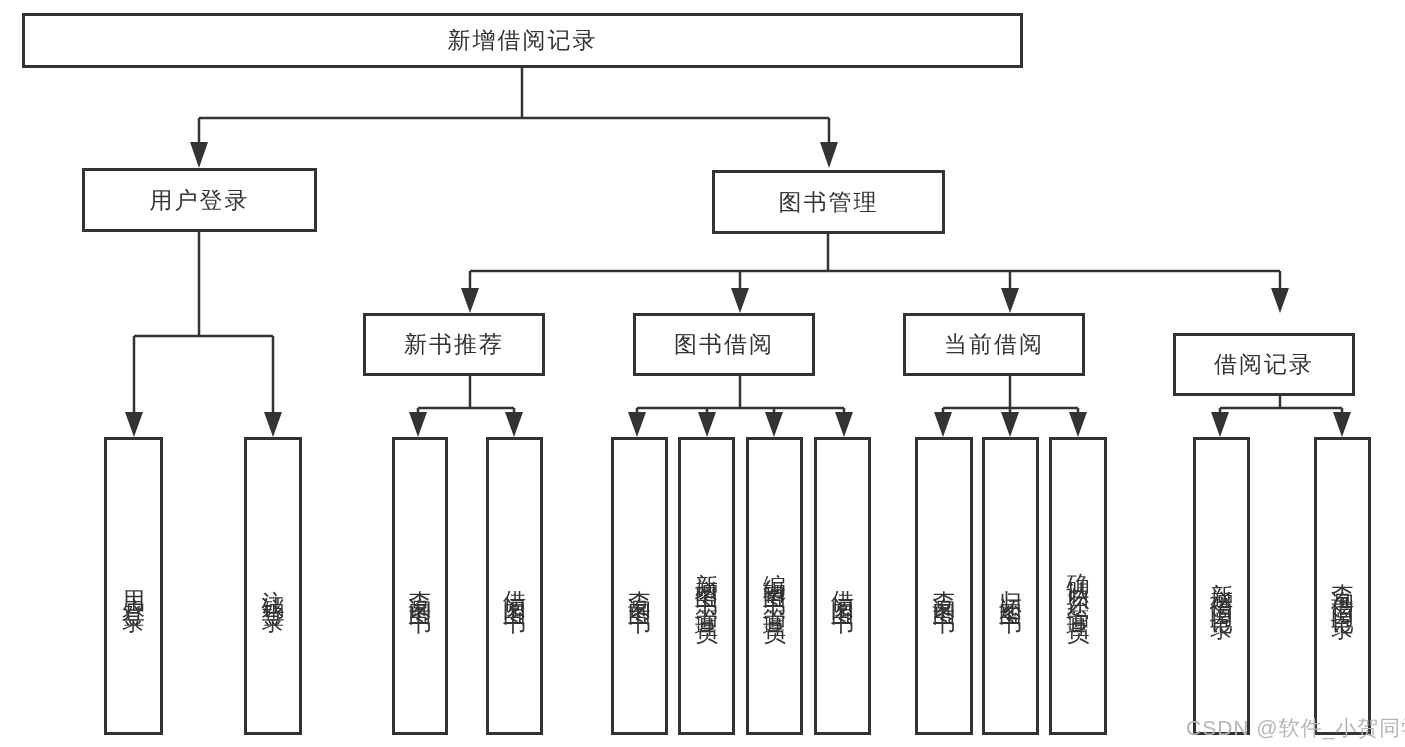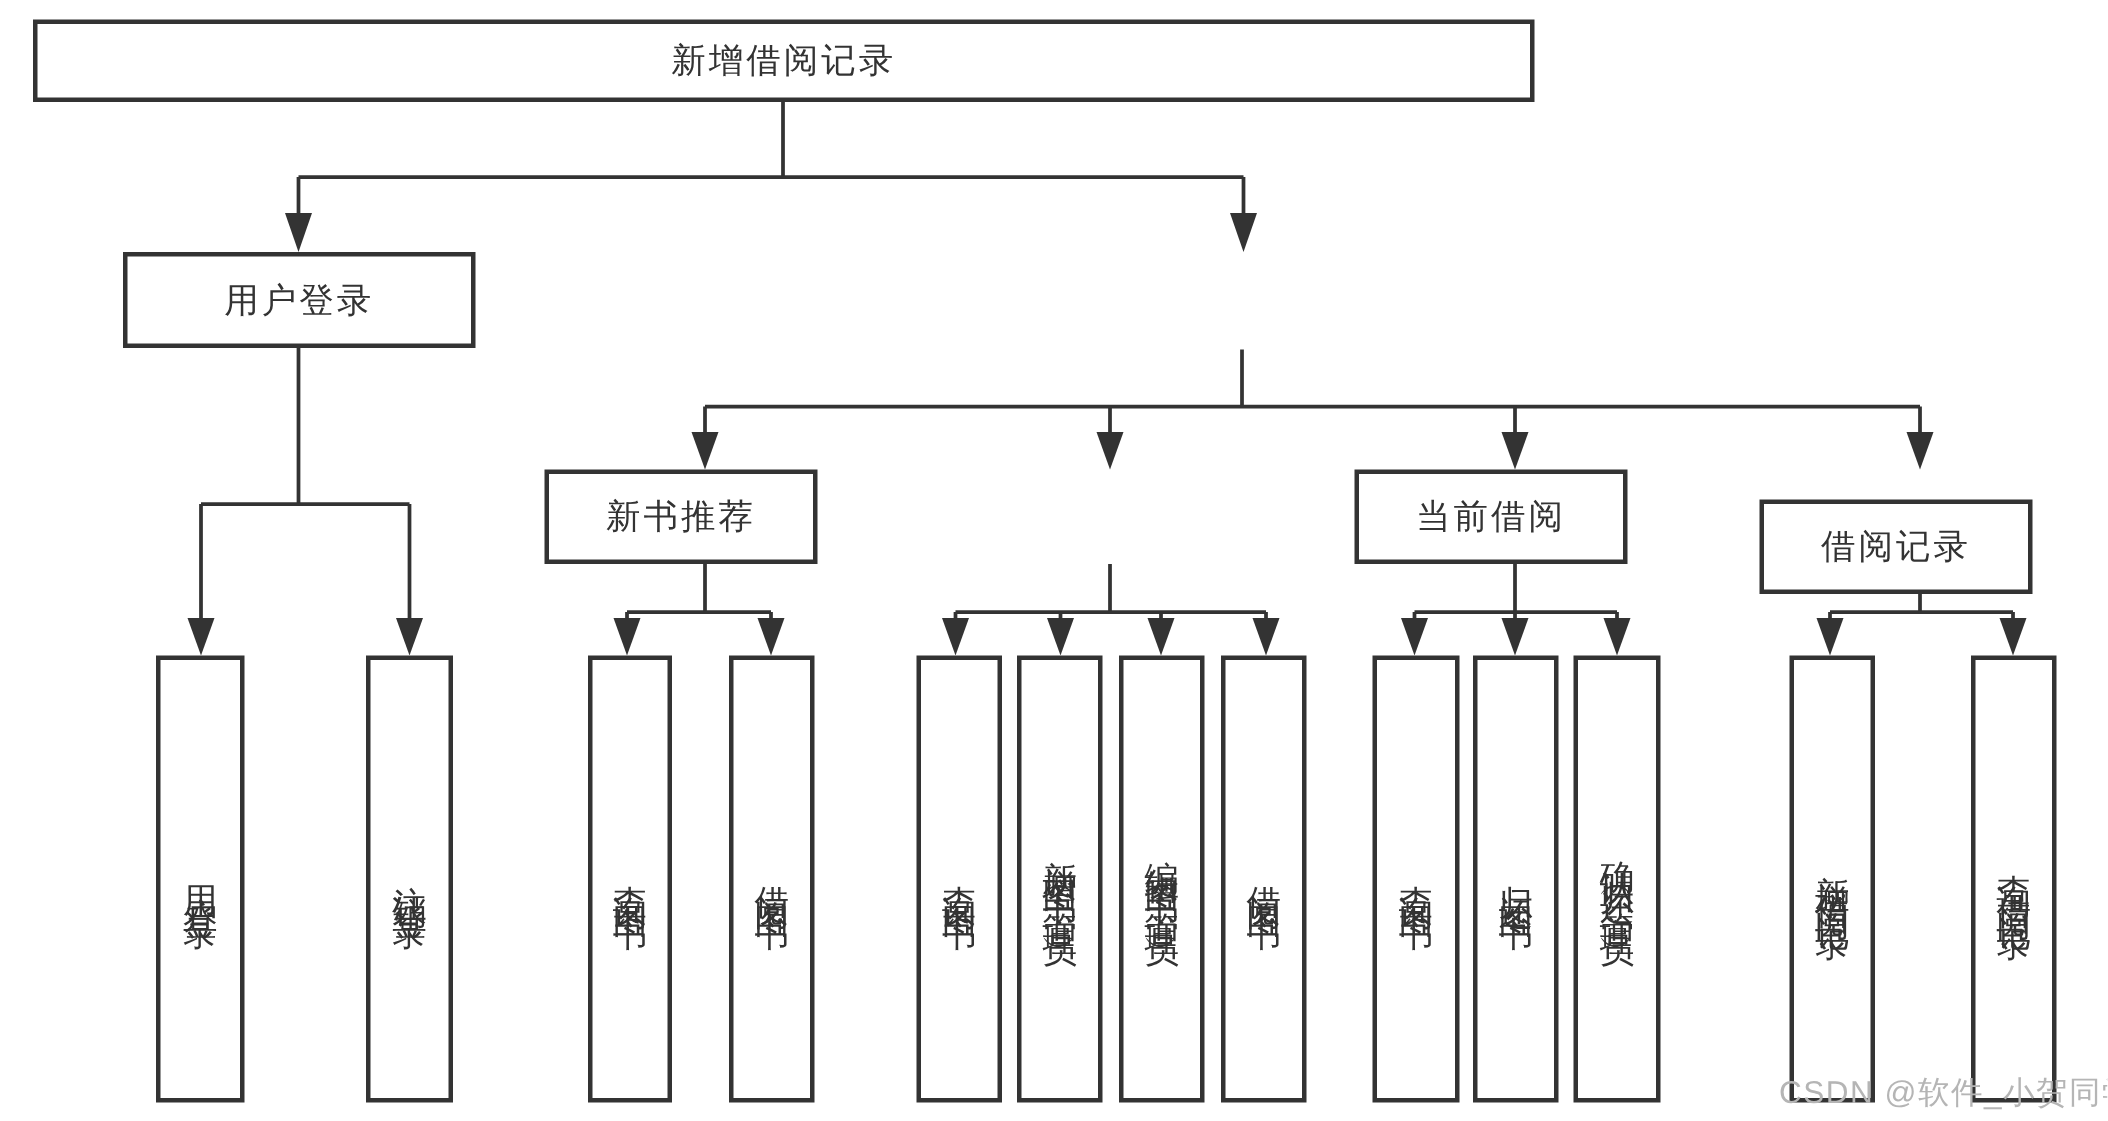--- a/index.html
+++ b/index.html
@@ -125,22 +125,24 @@
       <path d="M1001 412 L1019 412 L1010 437 Z"></path>
       <path d="M1069 412 L1087 412 L1078 437 Z"></path>
       <path d="M1211 412 L1229 412 L1220 437 Z"></path>
       <path d="M1333 412 L1351 412 L1342 437 Z"></path>
     </g>
   </svg>
 
   <div class="box hbox root">新增借阅记录</div>
 
   <div class="box hbox lvl2" style="left:82px;">用户登录</div>
+  <div class="box hbox lvl2" style="left:712px;top:170px;width:233px;">图书管理</div>
 
   <div class="box hbox lvl3" style="left:363px;">新书推荐</div>
+  <div class="box hbox lvl3" style="left:633px;">图书借阅</div>
   <div class="box hbox lvl3" style="left:903px;">当前借阅</div>
   <div class="box hbox lvl3" style="left:1173px;margin-top:20px;">借阅记录</div>
 
   <div class="box leaf" style="left:104px;width:59px;">
     <span class="vtext">用户登录</span>
   </div>
   <div class="box leaf" style="left:244px;width:58px;">
     <span class="vtext">注销登录</span>
   </div>
   <div class="box leaf" style="left:392px;width:56px;">

